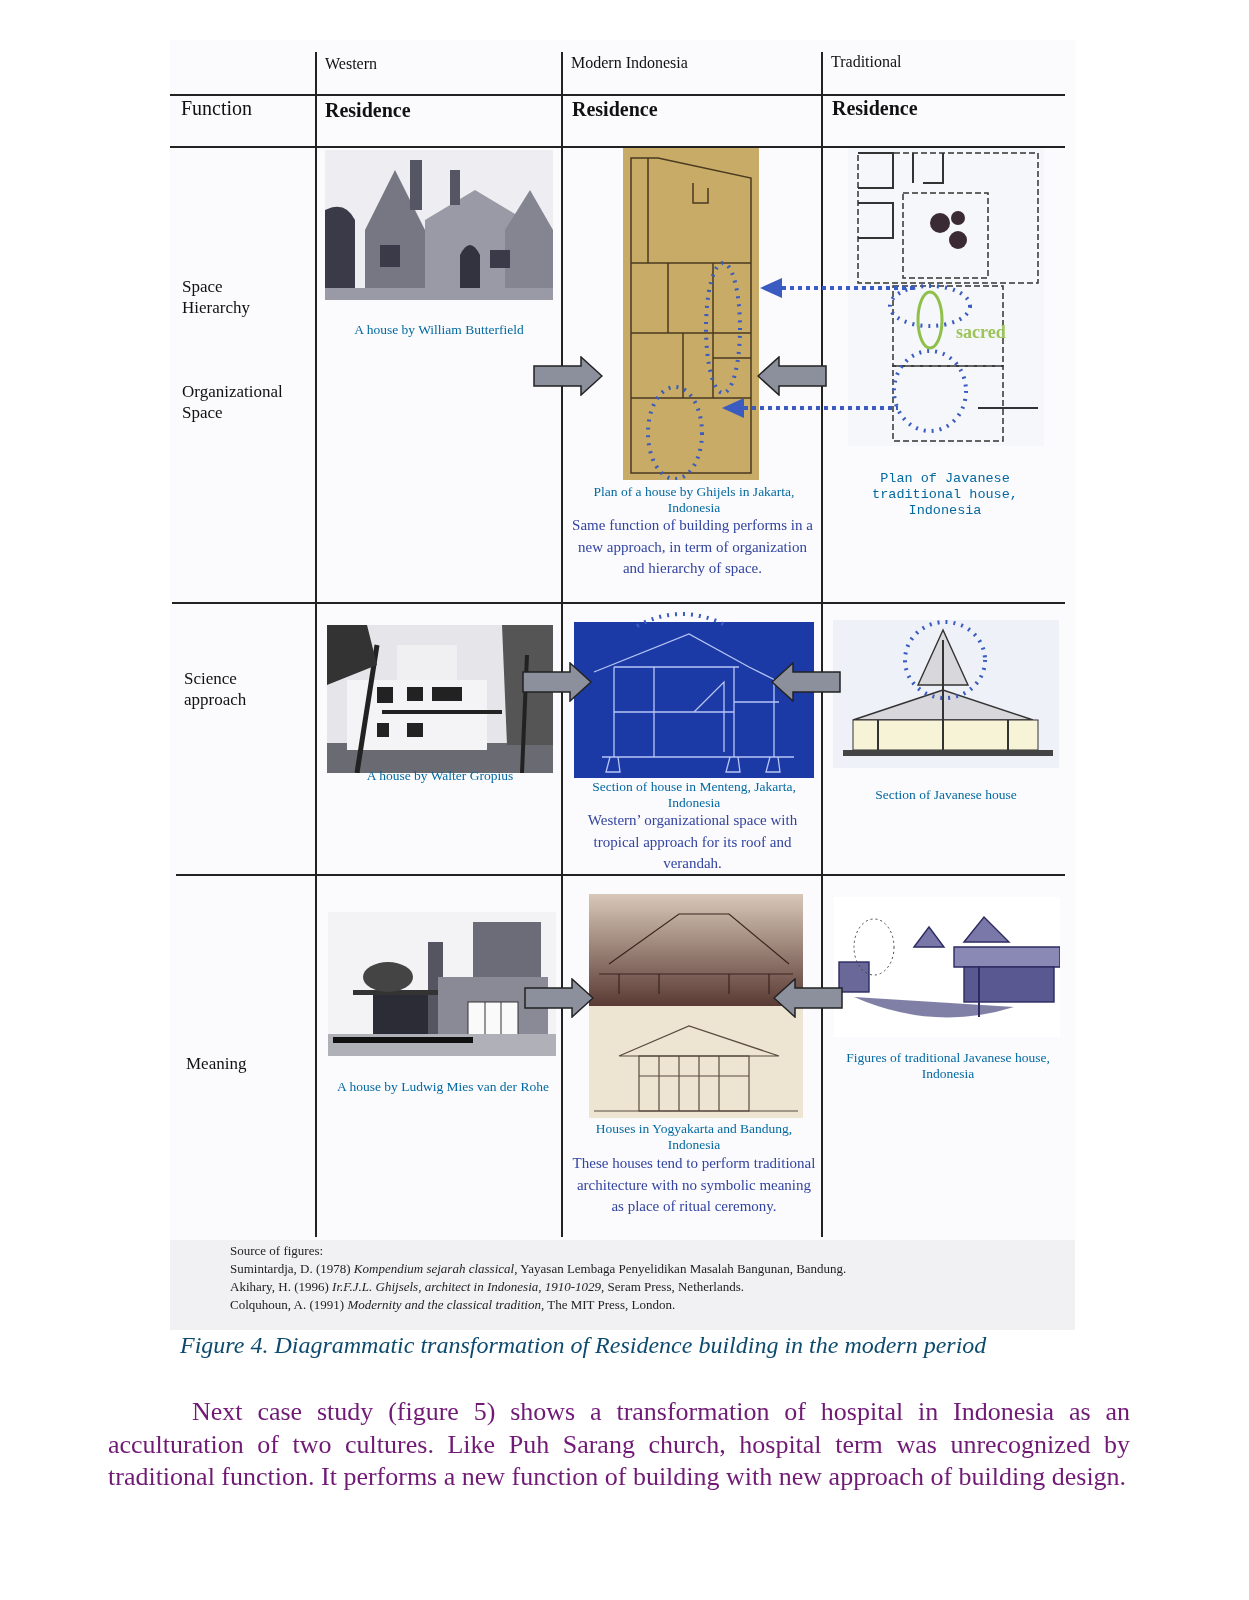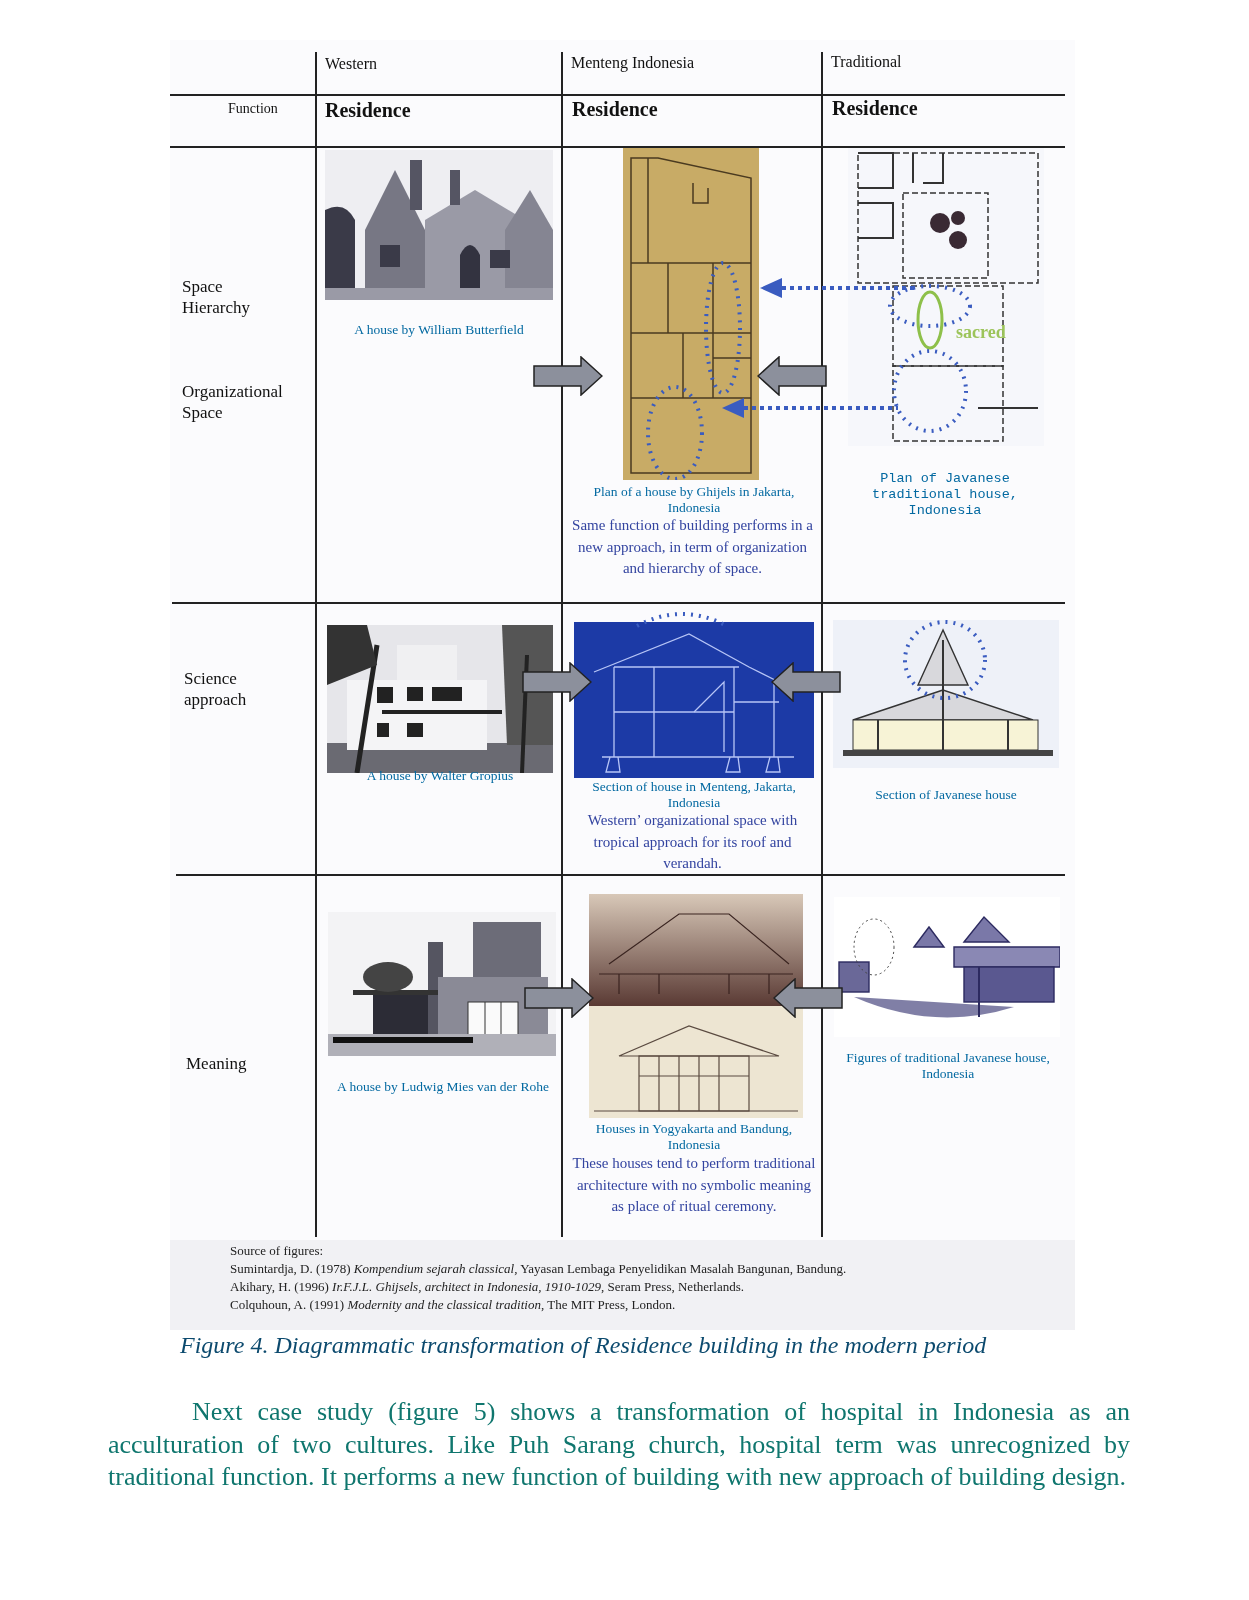--- a/index.html
+++ b/index.html
@@ -12,42 +12,42 @@
   .colhead{position:absolute;font-size:16px;}
   .rowhead{position:absolute;font-size:17px;line-height:21px;}
   .residence{position:absolute;font-size:20px;font-weight:bold;}
   .caption{position:absolute;font-size:13.5px;text-align:center;line-height:16px;color:#0369a1;}
   .note{position:absolute;font-size:15px;text-align:center;line-height:21.5px;color:#3344a0;}
   .img{position:absolute;overflow:hidden;}
   .arrow{position:absolute;}
   .refs{position:absolute;left:230px;top:1242px;font-size:13px;line-height:18px;color:#222;}
   .refs i{font-style:italic;}
   .figcap{position:absolute;left:180px;top:1332px;font-size:24px;font-style:italic;color:#0c4a6e;}
-  .para{position:absolute;left:108px;top:1396px;width:1022px;font-size:26px;line-height:32.5px;text-align:justify;color:#0f766e;}
+  .para{position:absolute;left:108px;top:1396px;width:1022px;font-size:26px;line-height:32.5px;text-align:justify;color:#701a75;}
   .para .indent{display:inline-block;width:84px;}
 </style>
 </head>
 <body>
 
 <div class="figure-bg"></div>
 <div class="refbg"></div>
 
 <div class="vline" style="left:315px;top:52px;height:1185px;"></div>
 <div class="vline" style="left:561px;top:52px;height:1185px;"></div>
 <div class="vline" style="left:821px;top:52px;height:1185px;"></div>
 <div class="hline" style="left:170px;top:94px;width:895px;"></div>
 <div class="hline" style="left:170px;top:146px;width:895px;"></div>
 <div class="hline" style="left:172px;top:602px;width:893px;"></div>
 <div class="hline" style="left:176px;top:874px;width:889px;"></div>
 
 <div class="colhead" style="left:325px;top:55px;">Western</div>
-<div class="colhead" style="left:571px;top:54px;">Menteng Indonesia</div>
+<div class="colhead" style="left:571px;top:54px;">Modern Indonesia</div>
 <div class="colhead" style="left:831px;top:53px;">Traditional</div>
 
-<div class="rowhead" style="left:181px;top:98px;font-size:14px;margin-left:47px;">Function</div>
+<div class="rowhead" style="left:181px;top:98px;font-size:20px;">Function</div>
 <div class="residence" style="left:325px;top:99px;">Residence</div>
 <div class="residence" style="left:572px;top:98px;">Residence</div>
 <div class="residence" style="left:832px;top:97px;">Residence</div>
 
 <div class="rowhead" style="left:182px;top:276px;white-space:pre-line;">Space
 Hierarchy</div>
 <div class="rowhead" style="left:182px;top:381px;white-space:pre-line;">Organizational
 Space</div>
 <div class="rowhead" style="left:184px;top:668px;white-space:pre-line;">Science
 approach</div>

